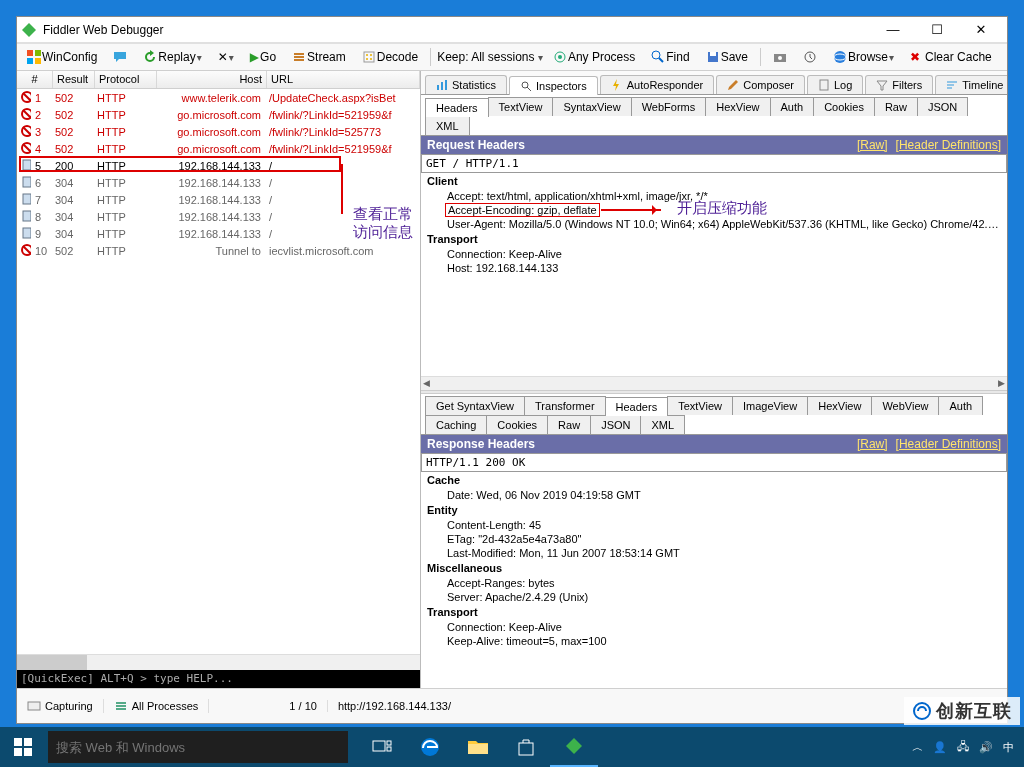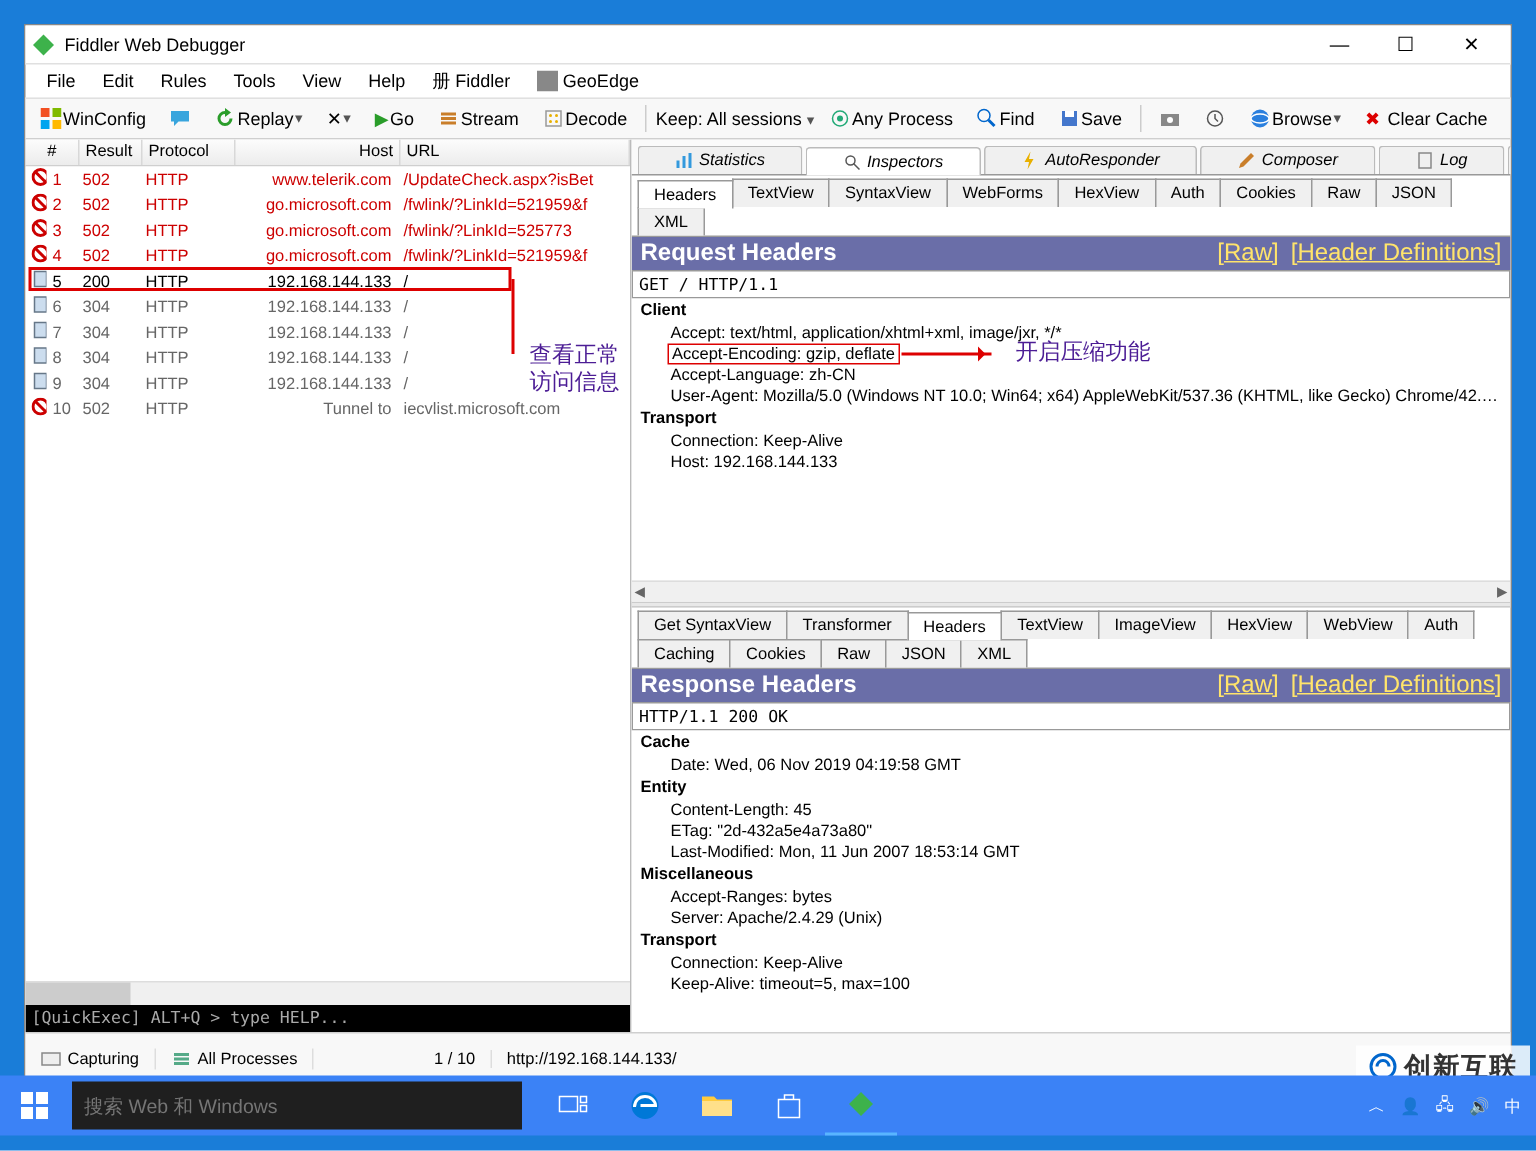--- a/index.html
+++ b/index.html
@@ -33,37 +33,37 @@
 .row.gray { color: #666; }
 .row .ic { width: 14px; text-align: center; font-size: 10px; }
 .col-host.right { text-align: right; }
 .scrollbar-h { height: 16px; background: #f0f0f0; border-top: 1px solid #ddd; position: relative; }
 .scrollbar-h::before { content:''; position:absolute; left:0; width:70px; top:0; bottom:0; background:#ccc; }
 .quickexec { height: 18px; background: #000; color: #aaa; font-size: 11px; padding: 2px 4px; font-family: Consolas, monospace; }
 .statusbar { height: 35px; display: flex; align-items: center; border-top: 1px solid #cfcfcf; background: #f8f8f8; font-size: 11px; }
 .statusbar .sb-item { padding: 0 10px; border-right: 1px solid #ddd; display:flex; align-items:center; gap:4px;}
 .keep-label { font-size: 12px; }
 .tabs-top { display: flex; padding: 4px 4px 0; gap: 2px; border-bottom: 1px solid #999; background: #fafafa; position: relative; z-index: 1; }
-.tab { display: flex; align-items: flex-start; gap: 4px; padding: 3px 24px; font-size: 11px; border: 1px solid #bbb; border-bottom: none; background: #f0f0f0; border-radius: 3px 3px 0 0; font-style: italic; }
+.tab { display: flex; align-items: flex-start; gap: 4px; padding: 3px 10px; font-size: 11px; border: 1px solid #bbb; border-bottom: none; background: #f0f0f0; border-radius: 3px 3px 0 0; }
 .tab.active { background: #fff; position: relative; top: 1px; }
 .tab-ic { width: 12px; height: 12px; display: inline-block; }
 .subtabs { display: flex; padding: 2px 4px 0; gap: 0px; border-bottom: 1px solid #999; font-size: 11px; flex-wrap: wrap; }
 .subtab { padding: 3px 10px; border: 1px solid #999; border-bottom: none; background: #f0f0f0; margin-right: -1px; }
 .subtab.active { background: #fff; position: relative; top: 1px; }
-.section-hdr { background: #6a6ea8; color: #fff; font-weight: bold; font-size: 16px; padding: 2px 6px; display: flex; align-items: flex-end; }
+.section-hdr { background: #6a6ea8; color: #fff; font-weight: bold; font-size: 12px; padding: 2px 6px; display: flex; align-items: flex-end; }
 .section-hdr .links { margin-left: auto; color: #ffe46b; font-weight: normal; }
 .section-hdr .links a { color: #ffe46b; text-decoration: underline; margin-left: 8px; }
 .raw-line { background: #fff; border: 1px solid #999; padding: 2px 4px; font-family: Consolas, monospace; font-size: 11px; margin: 0; }
 .headers-body { flex: 1; overflow: hidden; background: #fff; font-size: 11px; position: relative; }
 .hb-group { font-weight: bold; padding: 2px 6px; }
 .hb-line { padding: 1px 6px 1px 26px; white-space: nowrap; overflow: hidden; text-overflow: ellipsis; }
 .hb-box { border: 1px solid #d00; display: inline-block; margin-left: 24px; padding: 0 2px; }
 .scroll-h2 { position: absolute; bottom: 0; left: 0; right: 0; height: 14px; background: #f0f0f0; border-top: 1px solid #ddd; display:flex; justify-content:space-between; align-items:center; padding:0 2px; font-size:9px; color:#666;}
 .splitter-h { height: 4px; background: #e8e8e8; border-top: 1px solid #ccc; border-bottom: 1px solid #ccc; cursor: row-resize; }
-.taskbar { position: absolute; left: 0; right: 0; bottom: 10px; height: 40px; background: #3b82f6; display: flex; align-items: center; }
+.taskbar { position: absolute; left: 0; right: 0; bottom: 0; height: 40px; background: #0c4a6e; display: flex; align-items: center; }
 .taskbar .start { width: 46px; height: 40px; display:flex; align-items:center; justify-content:center; }
 .taskbar .search { background: #1f1f1f; color: #888; height: 32px; width: 300px; font-size: 13px; padding: 0 8px; display: flex; align-items: center; border: none; margin-left: 2px; }
 .taskbar-icons { display: flex; margin-left: 10px; gap: 0; }
 .taskbar-icons .ti { width: 48px; height: 40px; display:flex; align-items:center; justify-content:center; color: #fff; font-size: 16px; }
 .tray { margin-left: auto; display: flex; align-items: center; color: #fff; gap: 10px; padding-right: 10px; font-size: 11px; }
 .watermark { position: absolute; right: 4px; bottom: 42px; font-size: 18px; color: #333; background: rgba(255,255,255,0.85); padding: 2px 8px; font-weight: bold; letter-spacing: 1px; display:flex; align-items:center; gap:4px; }
 .annotation { position: absolute; color: #4c1d95; font-size: 15px; font-weight: normal; pointer-events: none; }
 .arrow-line { position: absolute; background: #d00; height: 2px; pointer-events: none; }
 .arrow-line::after { content:''; position:absolute; right:-1px; top:-4px; border: 5px solid transparent; border-left-color: #d00; }
 svg.ic { width: 14px; height: 14px; }
@@ -79,35 +79,20 @@
         <polygon points="8,1 15,8 8,15 1,8" fill="#3db24b"></polygon>
       </svg>
     <span class="title">Fiddler Web Debugger</span>
     <div class="win-controls">
       <span>—</span>
       <span>☐</span>
       <span>✕</span>
     </div>
   </div>
 
-  <div class="menubar">
-    <span class="mi">File</span>
-    <span class="mi">Edit</span>
-    <span class="mi">Rules</span>
-    <span class="mi">Tools</span>
-    <span class="mi">View</span>
-    <span class="mi">Help</span>
-    <span class="mi">册 Fiddler</span>
-    <span class="mi" style="display:flex;align-items:center;gap:3px;">
-        <svg class="ic" viewBox="0 0 14 14">
-          <rect width="14" height="14" fill="#888"></rect>
-        </svg>
-        <span>GeoEdge</span>
-      </span>
-  </div>
 
   <div class="toolbar" style="flex-wrap:nowrap;">
     <div class="tb-btn">
         <svg class="ic" viewBox="0 0 14 14">
           <rect x="0" y="0" width="6" height="6" fill="#f25022"></rect>
           <rect x="8" y="0" width="6" height="6" fill="#7fba00"></rect>
           <rect x="0" y="8" width="6" height="6" fill="#00a4ef"></rect>
           <rect x="8" y="8" width="6" height="6" fill="#ffb900"></rect>
         </svg>
         <span>WinConfig</span>
@@ -391,21 +376,20 @@
       </div>
       <div class="section-hdr">
         <span>Request Headers</span>
         <span class="links"><a>[Raw]</a><a>[Header Definitions]</a></span>
       </div>
       <div class="raw-line">GET / HTTP/1.1</div>
       <div class="headers-body" style="height:176px;">
         <div class="hb-group">Client</div>
         <div class="hb-line">Accept: text/html, application/xhtml+xml, image/jxr, */*</div>
         <div><span class="hb-box">Accept-Encoding: gzip, deflate</span></div>
-        <div class="hb-line">Accept-Language: zh-CN</div>
         <div class="hb-line">User-Agent: Mozilla/5.0 (Windows NT 10.0; Win64; x64) AppleWebKit/537.36 (KHTML, like Gecko) Chrome/42.0.23</div>
         <div class="hb-group">Transport</div>
         <div class="hb-line">Connection: Keep-Alive</div>
         <div class="hb-line">Host: 192.168.144.133</div>
         <div class="scroll-h2">
             <span>◀</span>
             <span>▶</span>
           </div>
 
         <div class="arrow-line" style="left:180px; top:36px; width:60px;"></div>

